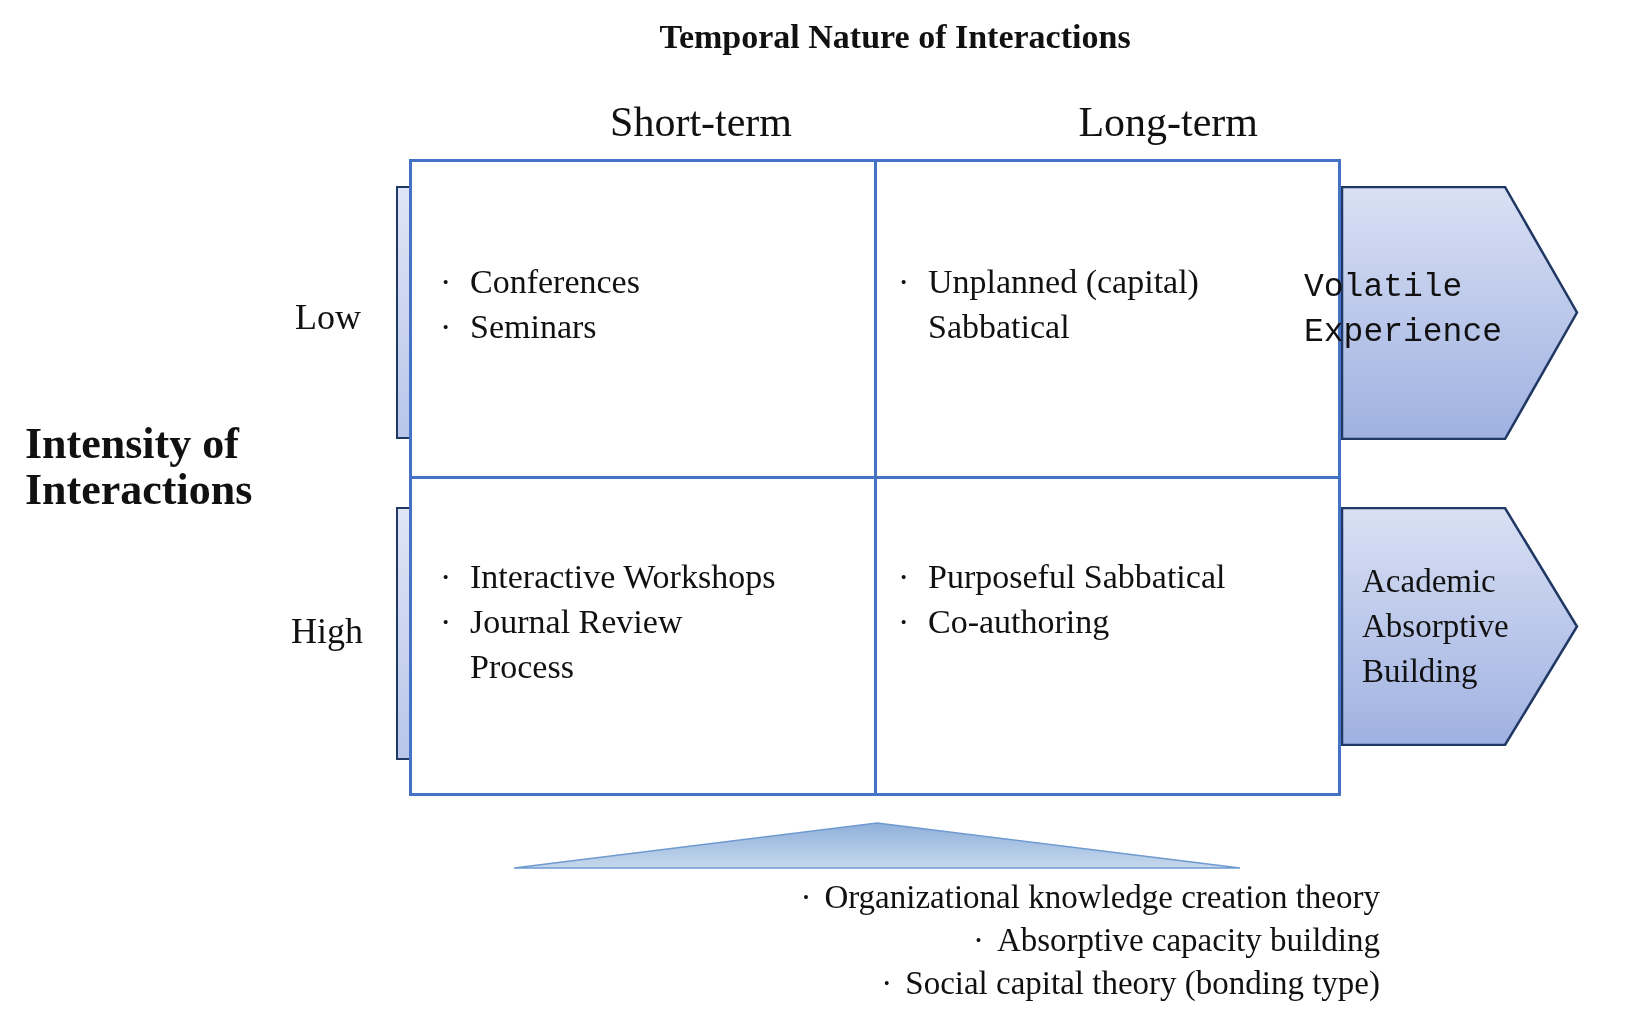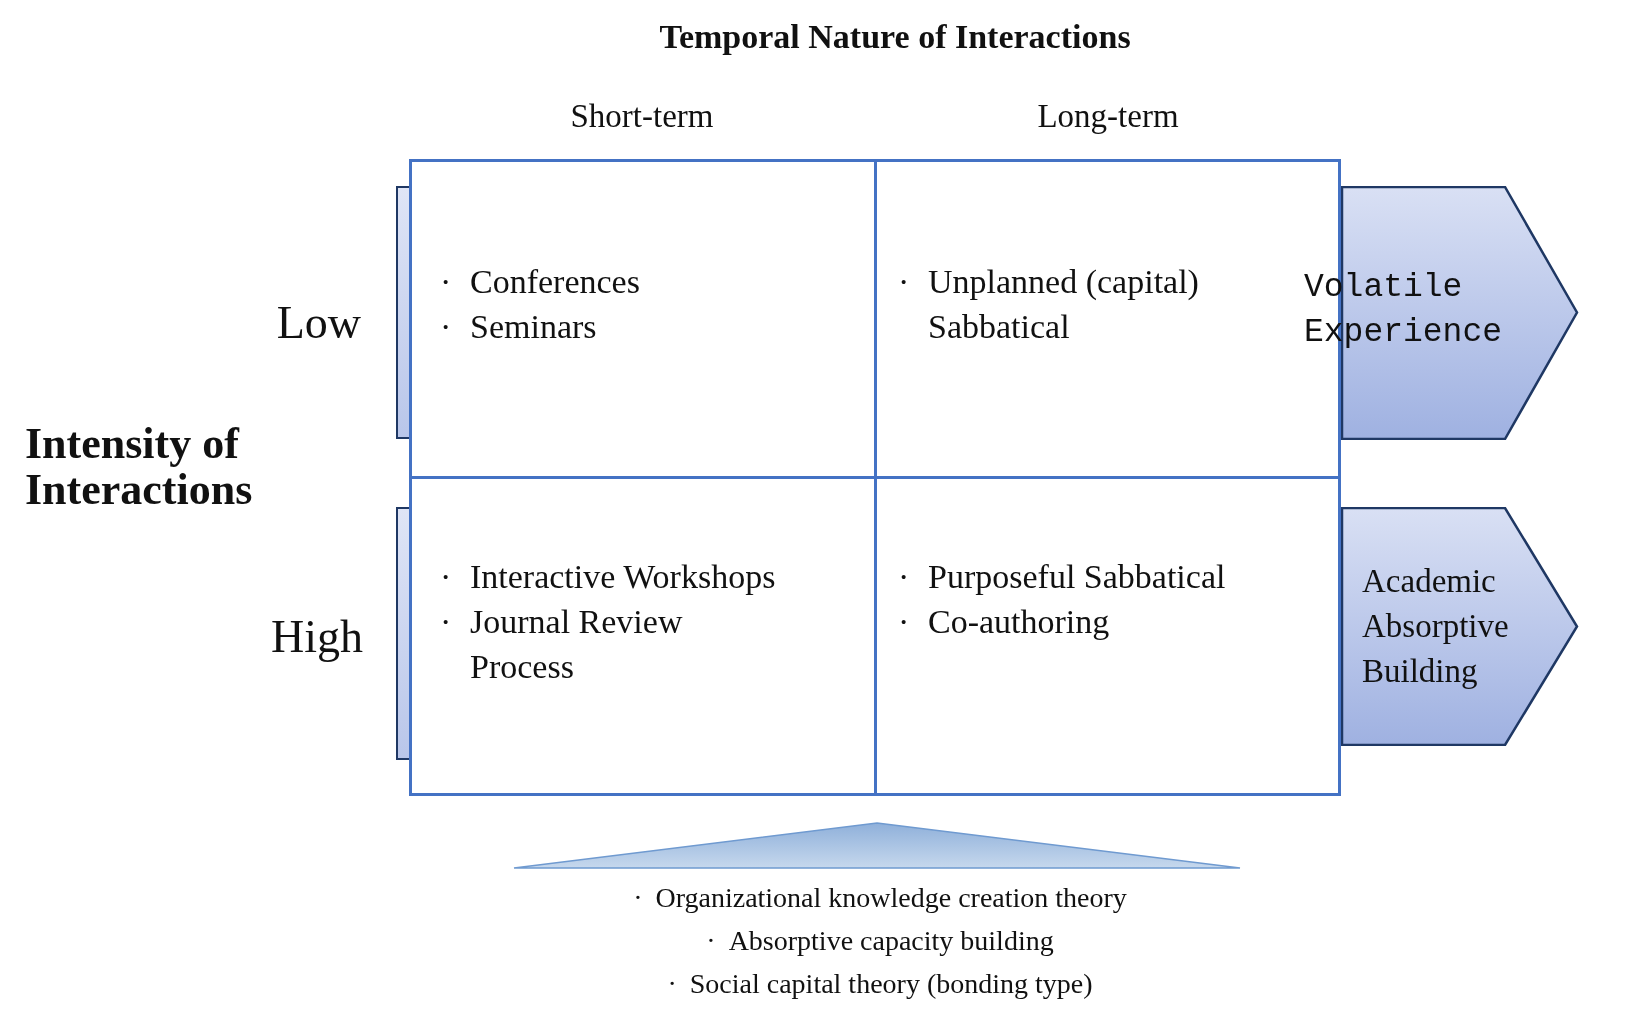--- a/index.html
+++ b/index.html
@@ -5,23 +5,23 @@
   html,body { margin:0; padding:0; background:#fff; }
   .canvas {
     position:relative; width:1635px; height:1036px; overflow:hidden;
     background:var(--c-background,#fff);
     font-family:"Liberation Serif","DejaVu Serif",serif;
     color:var(--c-text,#111);
   }
   .abs { position:absolute; }
 
   .title { font-size:34px; font-weight:bold; text-align:center; white-space:nowrap; }
-  .col-header { font-size:33px; text-align:center; white-space:nowrap; }
+  .col-header { font-size:42px; text-align:right; white-space:nowrap; }
   .axis-label { font-size:44px; font-weight:bold; line-height:46px; }
-  .row-label { font-size:46px; text-align:right; white-space:nowrap; }
+  .row-label { font-size:36px; text-align:right; white-space:nowrap; }
 
   .matrix {
     box-sizing:border-box;
     border:3px solid var(--c-grid-border,#4472C4);
     background:transparent;
   }
   .divider { background:var(--c-grid-border,#4472C4); }
 
   .bracket {
     box-sizing:border-box;
@@ -29,21 +29,21 @@
     background:linear-gradient(180deg,var(--c-bracket-fill-top,#DFE5F6) 0%,var(--c-bracket-fill-bottom,#B9C6EA) 100%);
   }
 
   .q-block { font-size:34px; line-height:45px; }
   .q-item { display:flex; align-items:flex-start; }
   .q-bullet { flex:none; width:30px; }
   .q-line { display:block; white-space:nowrap; }
 
   .arrow-label { font-size:33px; line-height:45px; white-space:nowrap; }
 
-  .notes { text-align:center; font-size:28px; line-height:43px; }
+  .notes { text-align:right; font-size:33px; line-height:43px; }
   .note-bullet { margin-right:13px; }
   .note-line { white-space:nowrap; }
 </style>
 </head>
 <body>
 
 <div class="canvas">
 
   <div class="abs title" style="left:395px; top:18px; width:1000px;">Temporal Nature of Interactions</div>
 

